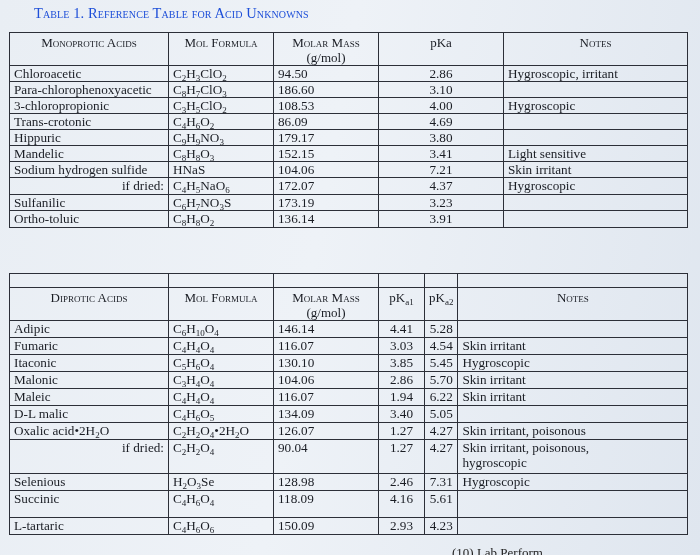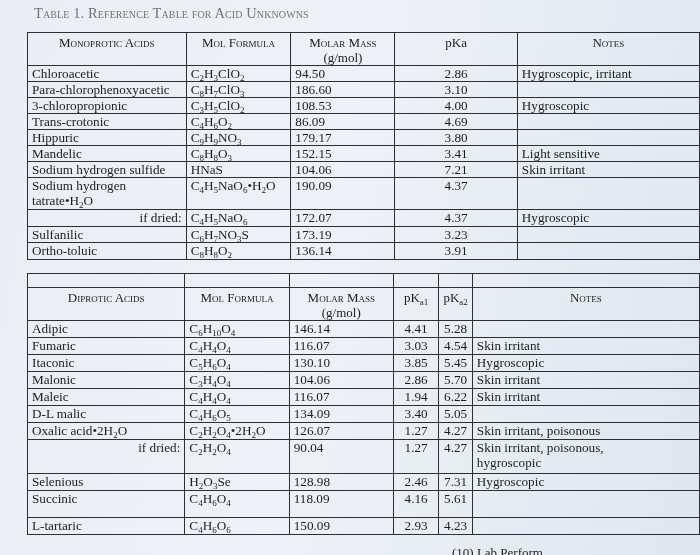--- a/index.html
+++ b/index.html
@@ -6,24 +6,24 @@
   body {
     width:700px; height:555px; overflow:hidden;
     background: linear-gradient(100deg, #e9eef4 0%, #eef2f7 45%, #dfe6ef 100%);
     font-family: "Liberation Serif", "DejaVu Serif", serif;
     color:#1a1d24;
     position:relative;
   }
   .title {
     position:absolute; left:34px; top:5px;
     font-size:14.5px; letter-spacing:0.1px; font-variant: small-caps;
-    color:#737373;
+    color:#1d4ed8;
   }
   table.acid {
-    position:absolute; left:27px;
+    position:absolute; left:9px;
     border-collapse:collapse;
     table-layout:fixed;
     font-size:13.2px;
     line-height:15px;
   }
   table.acid td, table.acid th {
     border:1.2px solid #2c2f38;
     padding:0 4px;
     vertical-align:top;
     white-space:nowrap;
@@ -108,27 +108,20 @@
         <td class="c" colspan="2">3.41</td>
         <td>Light sensitive</td>
       </tr>
       <tr style="height: 16px;">
         <td>Sodium hydrogen sulfide</td>
         <td>HNaS</td>
         <td>104.06</td>
         <td class="c" colspan="2">7.21</td>
         <td>Skin irritant</td>
       </tr>
-      <tr style="height: 32px;">
-        <td>Sodium hydrogen<br>tatrate•H<sub>2</sub>O</td>
-        <td>C<sub>4</sub>H<sub>5</sub>NaO<sub>6</sub>•H<sub>2</sub>O</td>
-        <td>190.09</td>
-        <td class="c" colspan="2">4.37</td>
-        <td></td>
-      </tr>
       <tr style="height: 17px;">
         <td class="r">if dried:</td>
         <td>C<sub>4</sub>H<sub>5</sub>NaO<sub>6</sub></td>
         <td>172.07</td>
         <td class="c" colspan="2">4.37</td>
         <td>Hygroscopic</td>
       </tr>
       <tr style="height: 16px; padding-left: 38px;">
         <td>Sulfanilic</td>
         <td>C<sub>6</sub>H<sub>7</sub>NO<sub>3</sub>S</td>

